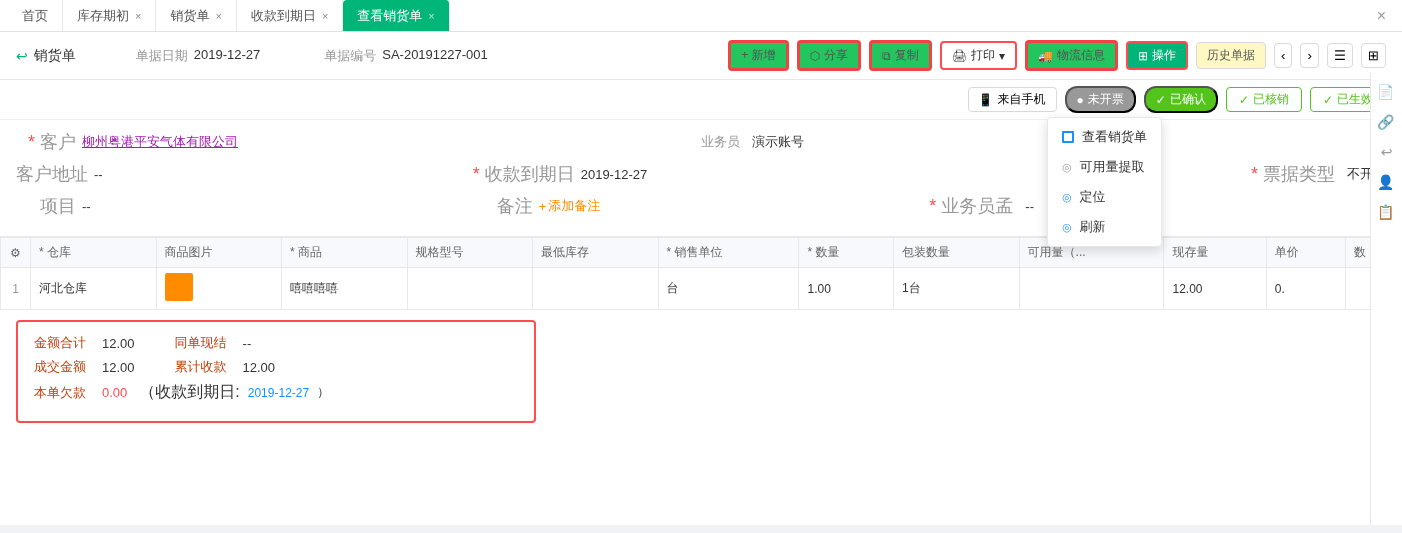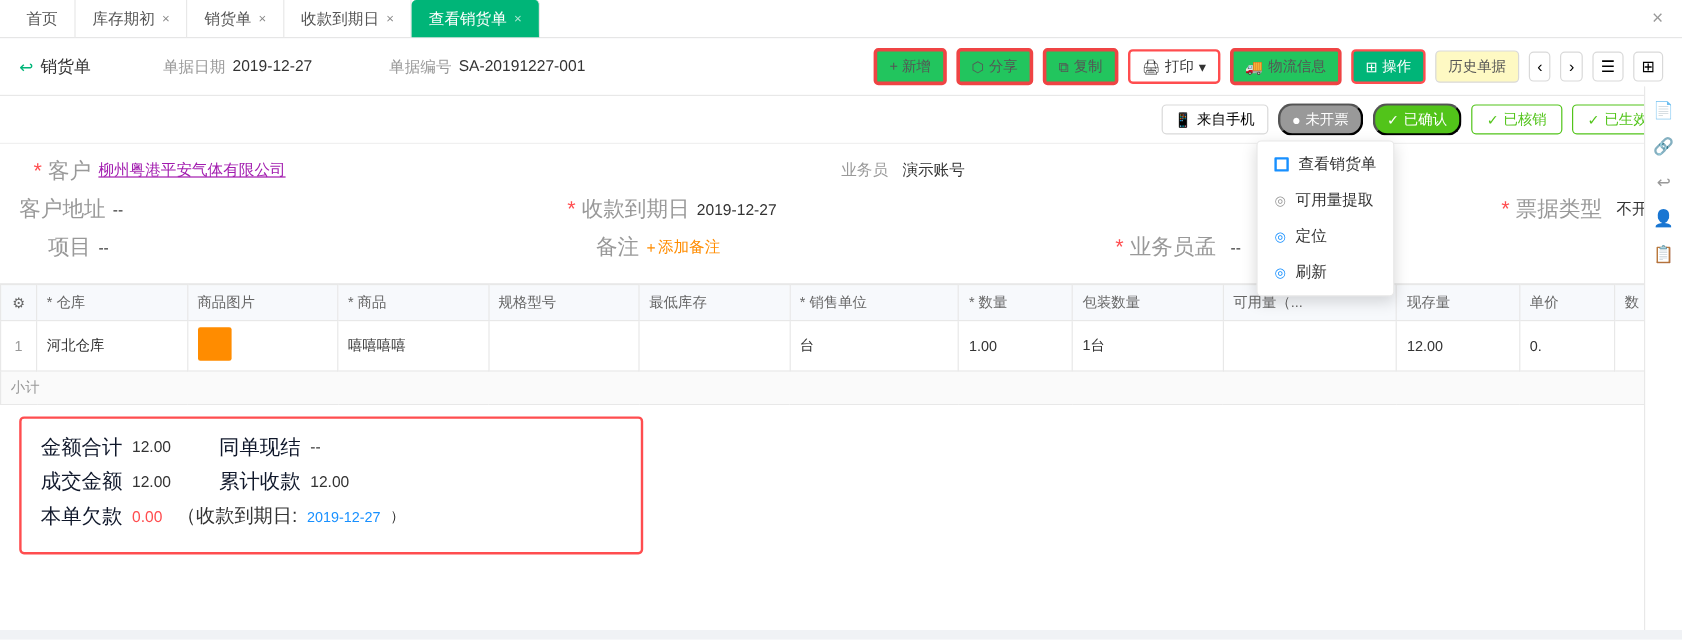--- a/index.html
+++ b/index.html
@@ -86,21 +86,21 @@
 
     
     .bottom-section { padding: 10px 16px; display: flex; gap: 20px; }
     .payment-info {
       border: 2px solid #ff4d4f; border-radius: 4px; padding: 12px 16px;
       min-width: 520px; background: #fff;
     }
     .payment-title { font-weight: 600; font-size: 14px; margin-bottom: 10px; }
     .payment-row { display: flex; gap: 40px; margin-bottom: 6px; align-items: center; }
     .payment-field { display: flex; align-items: center; gap: 8px; }
-    .payment-field-label { color: #0f172a; font-size: 17px; min-width: 60px; }
+    .payment-field-label { color: #c2410c; font-size: 13px; min-width: 60px; }
     .payment-field-value { color: #333; font-size: 13px; }
     .payment-field-value.red { color: #ff4d4f; }
 
     
     .dropdown-menu {
       position: absolute; right: 240px; top: 85px; background: #fff;
       border: 1px solid #e8e8e8; border-radius: 4px; box-shadow: 0 4px 12px rgba(0,0,0,0.15);
       z-index: 100; min-width: 110px; padding: 4px 0;
     }
     .dropdown-item {
@@ -297,23 +297,20 @@
             <td></td>
             <td></td>
             <td>台</td>
             <td>1.00</td>
             <td>1台</td>
             <td></td>
             <td>12.00</td>
             <td>0.</td>
             <td></td>
           </tr>
-          <tr class="table-row-subtotal">
-            <td colspan="13">小计</td>
-          </tr>
         </tbody>
       </table>
     </div>
 
     <div class="bottom-section">
       <div class="payment-info">
         <div class="payment-row">
           <div class="payment-field">
             <span class="payment-field-label">金额合计</span>
             <span class="payment-field-value">12.00</span>

